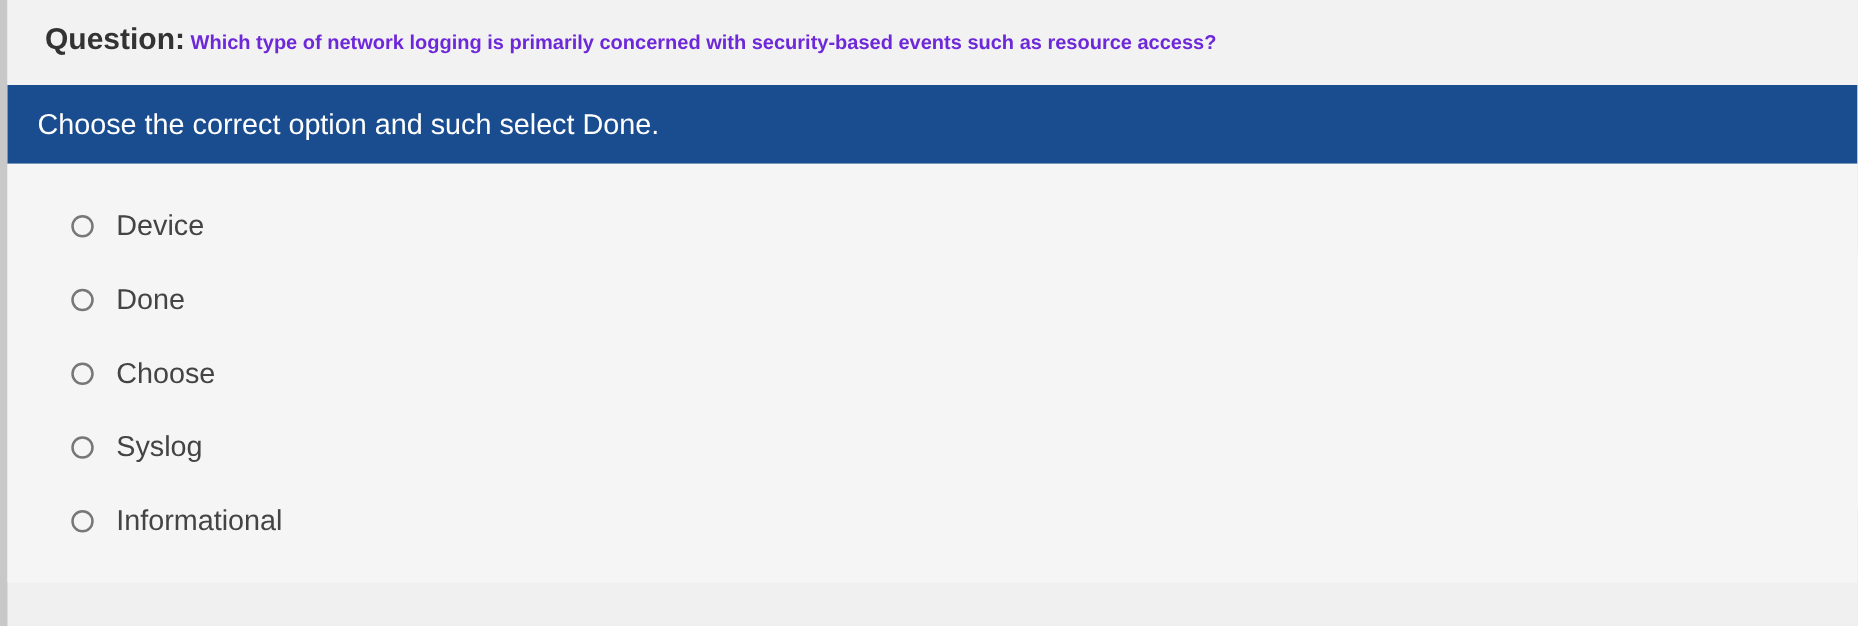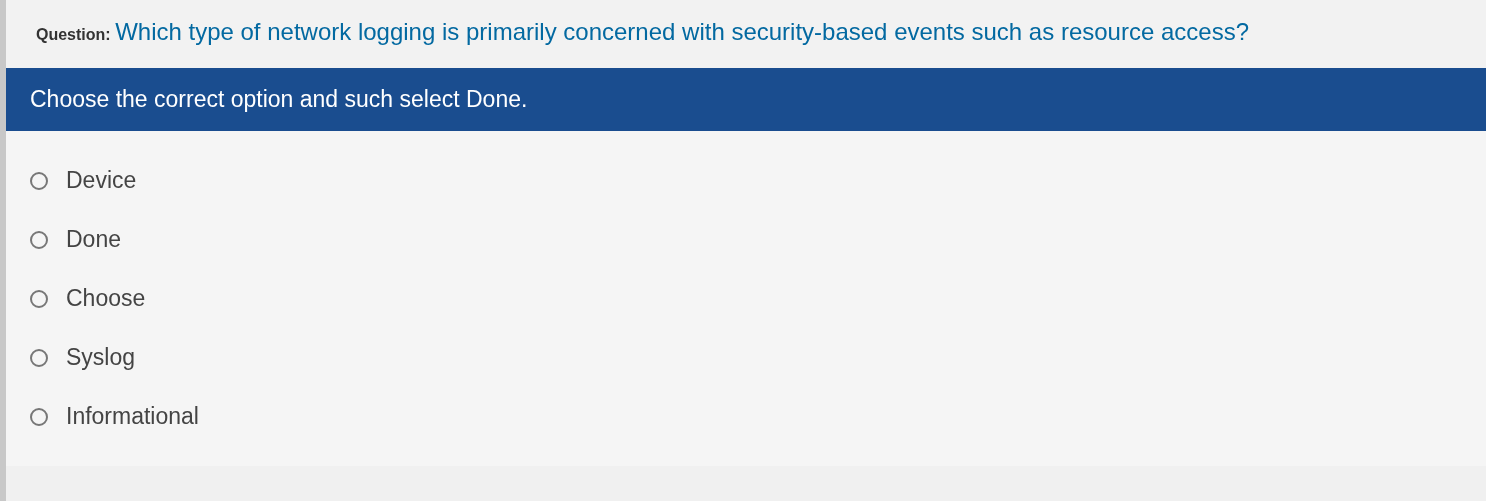--- a/index.html
+++ b/index.html
@@ -20,38 +20,39 @@
       background: #f0f0f0;
       border-left: 6px solid #c8c8c8;
     }
     .question-section {
       padding: 18px 30px 22px 30px;
       background: #f2f2f2;
     }
     .question-label {
       font-weight: bold;
       color: #333;
-      font-size: 16px;
+      font-size: 24px;
     }
     .question-text {
-      color: #0369a1;
-      font-size: 24px;
+      color: #6d28d9;
+      font-size: 16px;
+      font-weight: bold;
     }
     .instruction-bar {
       background: #1a4d8f;
       color: #fff;
       padding: 18px 24px;
       font-size: 23px;
       font-weight: normal;
     }
     .instruction-bar .done-word {
       font-weight: normal;
     }
     .options-section {
-      padding: 20px 16px;
+      padding: 20px 43px;
       background: #f5f5f5;
     }
     .option-row {
       display: flex;
       align-items: center;
       padding: 16px 8px;
       cursor: pointer;
     }
     .radio-circle {
       width: 18px;

